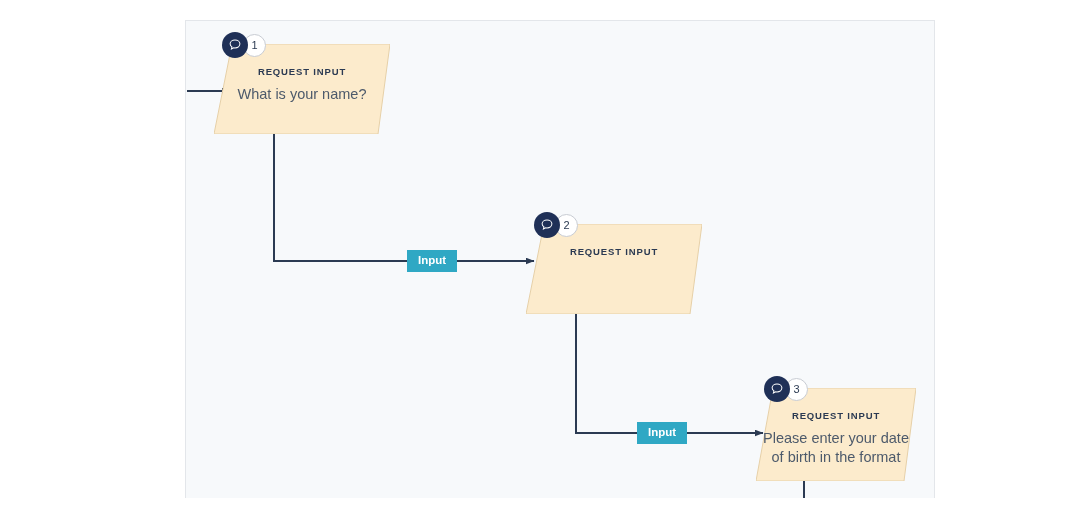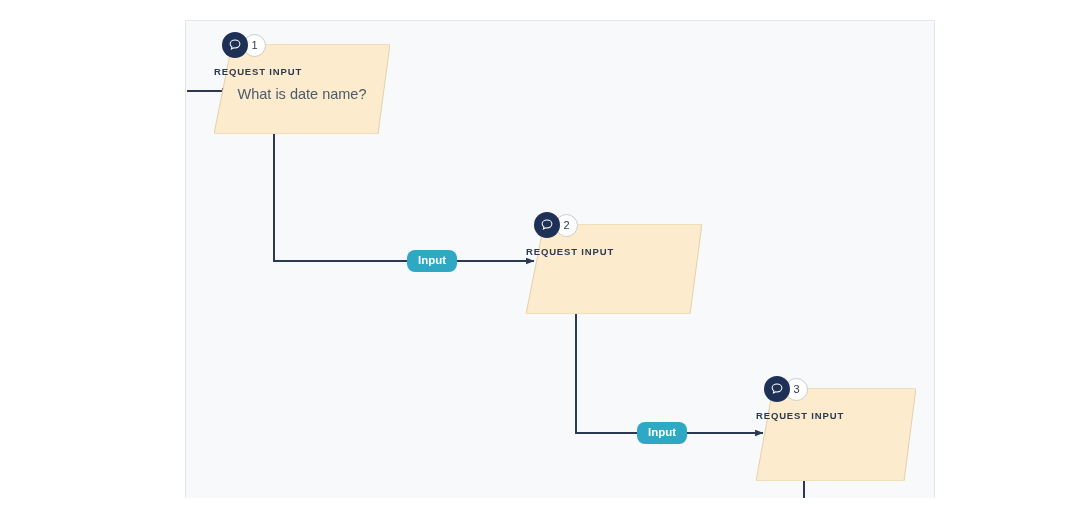--- a/index.html
+++ b/index.html
@@ -47,21 +47,21 @@
     width: 100%;
     height: 100%;
   }
   .node-body {
     position: absolute;
     left: 0; top: 0;
     width: 100%;
     height: 100%;
     display: flex;
     flex-direction: column;
-    align-items: flex-start;
+    align-items: center;
     padding-top: 22px;
   }
   .node-kind {
     font-size: 9.5px;
     font-weight: bold;
     letter-spacing: 0.85px;
     color: #2b3a52;
     text-transform: uppercase;
     line-height: 12px;
     white-space: nowrap;
@@ -110,21 +110,21 @@
     z-index: 1;
   }
   
   .edge-label {
     position: absolute;
     background: #2fa8c4;
     color: #ffffff;
     font-size: 11.5px;
     font-weight: bold;
     padding: 4px 11px 5px 11px;
-    border-radius: 8px;
+    border-radius: 0;
     line-height: 13px;
     z-index: 4;
     white-space: nowrap;
   }
 </style>
 </head>
 <body>
 
 <div id="app">
 
@@ -147,21 +147,21 @@
 
       <path d="M 618 460 L 618 478" stroke="#2b3a52" stroke-width="2" fill="none"></path>
     </svg>
 
     <div class="node" style="left:28px; top:23px; width:176px; height:90px;">
       <svg class="node-shape" viewBox="0 0 176 90" preserveAspectRatio="none">
         <polygon points="18,0 176,0 164,90 0,90" fill="#fcebcc" stroke="#e6d0a8" stroke-width="1"></polygon>
       </svg>
       <div class="node-body">
         <div class="node-kind">REQUEST INPUT</div>
-        <div class="node-text">What is date name?</div>
+        <div class="node-text">What is your name?</div>
       </div>
       <div class="badge-row" style="left:8px; top:-12px;">
         <div class="icon-badge">
           <svg width="14" height="14" viewBox="0 0 16 16">
             <path d="M8 2.2c-3.1 0-5.6 2-5.6 4.5 0 1.4 0.8 2.7 2.1 3.5l-0.6 2.4 2.6-1.4c0.5 0.1 1 0.15 1.5 0.15 3.1 0 5.6-2 5.6-4.65S11.1 2.2 8 2.2z" fill="none" stroke="#ffffff" stroke-width="1.15"></path>
           </svg>
         </div>
         <div class="num-badge">1</div>
       </div>
     </div>
@@ -182,20 +182,21 @@
         <div class="num-badge">2</div>
       </div>
     </div>
 
     <div class="node" style="left:570px; top:367px; width:160px; height:93px;">
       <svg class="node-shape" viewBox="0 0 160 93" preserveAspectRatio="none">
         <polygon points="17,0 160,0 148,93 0,93" fill="#fcebcc" stroke="#e6d0a8" stroke-width="1"></polygon>
       </svg>
       <div class="node-body">
         <div class="node-kind">REQUEST INPUT</div>
+        <div class="node-text">Please enter your date of birth in the format</div>
       </div>
       <div class="badge-row" style="left:8px; top:-12px;">
         <div class="icon-badge">
           <svg width="14" height="14" viewBox="0 0 16 16">
             <path d="M8 2.2c-3.1 0-5.6 2-5.6 4.5 0 1.4 0.8 2.7 2.1 3.5l-0.6 2.4 2.6-1.4c0.5 0.1 1 0.15 1.5 0.15 3.1 0 5.6-2 5.6-4.65S11.1 2.2 8 2.2z" fill="none" stroke="#ffffff" stroke-width="1.15"></path>
           </svg>
         </div>
         <div class="num-badge">3</div>
       </div>
     </div>

